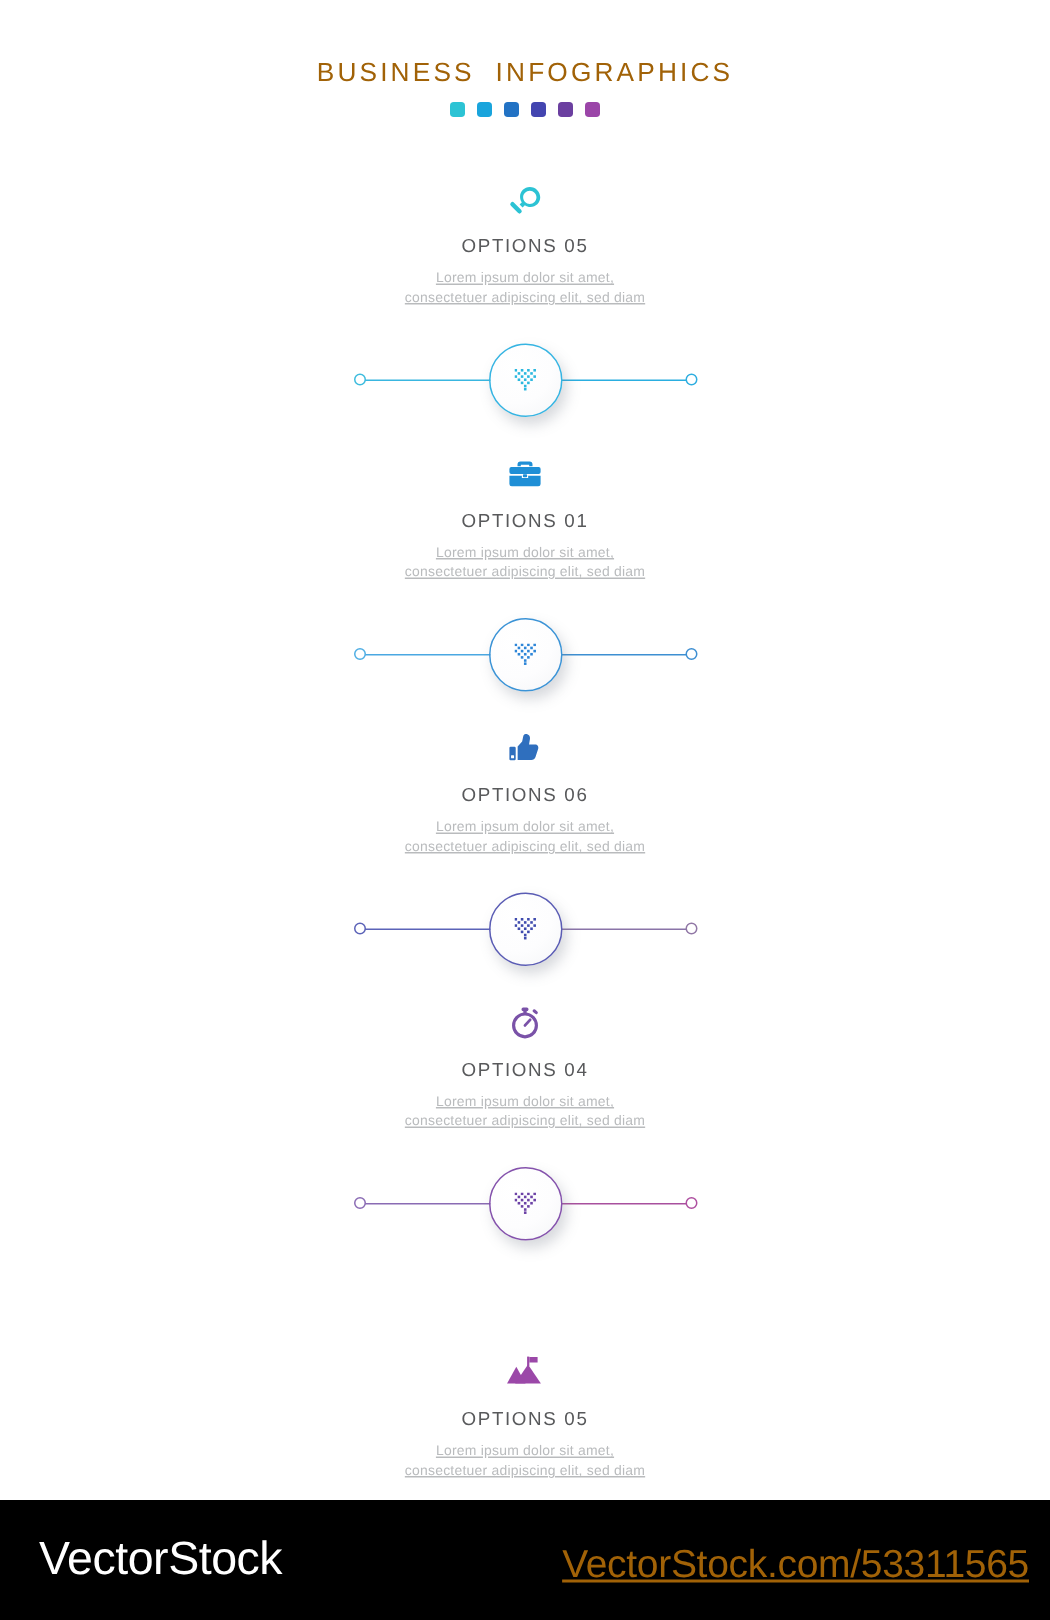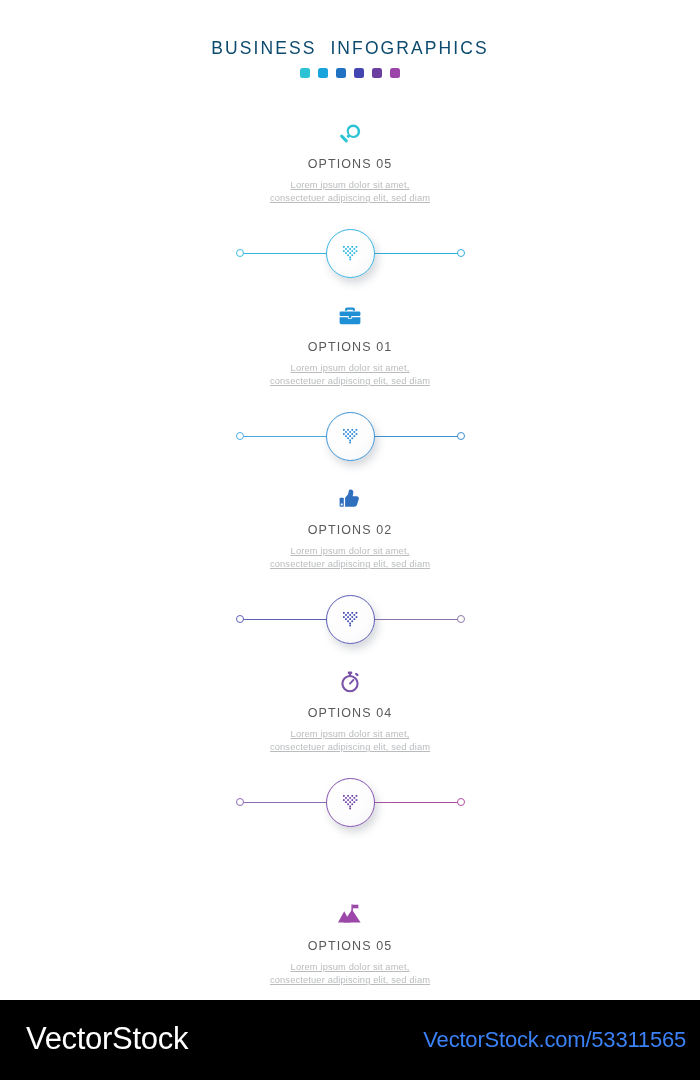--- a/index.html
+++ b/index.html
@@ -17,21 +17,21 @@
 
   
   .title-wrap {
     position: absolute;
     top: 38px; left: 0; width: 700px;
     text-align: center;
   }
   .title-text {
     font-size: 17.5px;
     letter-spacing: 2.1px;
-    color: #0c4a6e;
+    color: #a16207;
     font-weight: 400;
     white-space: pre;
   }
   .dot-row {
     margin-top: 9px;
     display: flex;
     justify-content: center;
     gap: 8px;
   }
   .dot-row .sq {
@@ -117,24 +117,25 @@
     position: absolute;
     left: 26px; top: 21px;
     font-size: 31px;
     color: #ffffff;
     font-weight: 400;
     letter-spacing: -0.3px;
   }
   .footer-url {
     position: absolute;
     right: 14px; top: 27px;
-    font-size: 22px;
-    color: #3b82f6;
+    font-size: 26px;
+    color: #a16207;
     font-weight: 400;
     letter-spacing: -0.2px;
+    text-decoration: underline;
   }
 </style>
 </head>
 <body>
 
 <div id="canvas">
 
   <div class="title-wrap">
     <div class="title-text">BUSINESS  INFOGRAPHICS</div>
     <div class="dot-row">
@@ -173,21 +174,21 @@
 consectetuer adipiscing elit, sed diam</div>
       </div>
       <div class="option" style="top: 484px;">
         <div class="opt-icon">
           <svg width="26" height="26" viewBox="0 0 26 26">
         <path d="M13.4 3.4c-.9 0-1.4.7-1.6 1.6l-.7 3.3-3.0 3.4v9.0h9.1c1.3 0 2.4-.8 2.8-2.0l1.8-5.6c.45-1.4-.55-2.8-2.0-2.8h-4.1l.6-3.6c.25-1.6-.6-3.3-2.9-3.3z" fill="#2F6FBE"></path>
         <rect x="2.6" y="11.8" width="4.2" height="9.0" rx="0.8" fill="#2F6FBE"></rect>
         <rect x="3.7" y="17.5" width="2.0" height="2.0" rx="0.4" fill="#ffffff"></rect>
       </svg>
         </div>
-        <div class="opt-title">OPTIONS 02</div>
+        <div class="opt-title">OPTIONS 06</div>
         <div class="opt-desc">Lorem ipsum dolor sit amet,
 consectetuer adipiscing elit, sed diam</div>
       </div>
       <div class="option" style="top: 667px;">
         <div class="opt-icon">
           <svg width="26" height="26" viewBox="0 0 26 26">
         <circle cx="13" cy="14.6" r="7.6" fill="none" stroke="#7A52A8" stroke-width="2.1"></circle>
         <path d="M13 14.6 L16.4 10.9" fill="none" stroke="#7A52A8" stroke-width="1.9" stroke-linecap="round"></path>
         <rect x="10.7" y="2.6" width="4.6" height="2.5" rx="1.1" fill="#7A52A8"></rect>
         <rect x="11.9" y="4.8" width="2.2" height="2.4" fill="#7A52A8"></rect>

